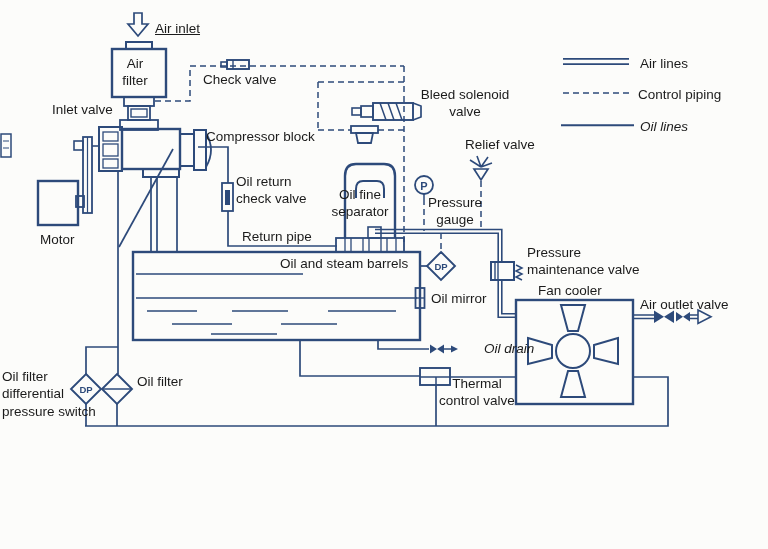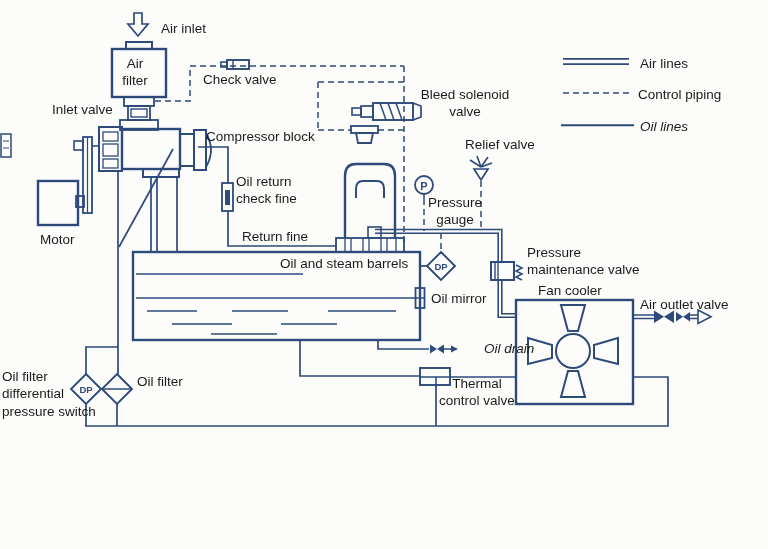--- a/index.html
+++ b/index.html
@@ -207,35 +207,37 @@
       <path class="ln" stroke-width="1.5" d="M102,389 H132"></path>
     </g>
 
     <g>
       <path class="ln" stroke-width="1.8" d="M563,58.8 H629 M563,64.2 H629"></path>
       <path class="dash" stroke-width="1.7" d="M563,93 H631"></path>
       <path class="ln" stroke-width="1.9" d="M561,125.3 H634"></path>
     </g>
   </svg>
 
-  <div class="lbl" style="left:161px;top:20px;">Air inlet</div>
+  <div class="lbl" style="left:155px;top:20px;text-decoration:underline;">Air inlet</div>
   <div class="lbl ctr" style="left:112px;top:55px;width:46px;">Air
 filter</div>
   <div class="lbl" style="left:203px;top:71px;">Check valve</div>
   <div class="lbl" style="left:52px;top:101px;">Inlet valve</div>
   <div class="lbl" style="left:206px;top:128px;">Compressor block</div>
   <div class="lbl ctr" style="left:419px;top:86px;width:92px;">Bleed solenoid
 valve</div>
   <div class="lbl" style="left:445px;top:136px;margin-left:20px;">Relief valve</div>
   <div class="lbl ctr" style="left:419px;top:194px;width:72px;">Pressure
 gauge</div>
+  <div class="lbl ctr" style="left:324px;top:186px;width:72px;">Oil fine
+separator</div>
   <div class="lbl" style="left:40px;top:231px;">Motor</div>
   <div class="lbl" style="left:236px;top:173px;">Oil return
-check fine</div>
-  <div class="lbl" style="left:242px;top:228px;">Return fine</div>
+check valve</div>
+  <div class="lbl" style="left:242px;top:228px;">Return pipe</div>
   <div class="lbl" style="left:280px;top:255px;">Oil and steam barrels</div>
   <div class="lbl" style="left:431px;top:290px;">Oil mirror</div>
   <div class="lbl" style="left:527px;top:244px;">Pressure
 maintenance valve</div>
   <div class="lbl" style="left:522px;top:282px;margin-left:16px;">Fan cooler</div>
   <div class="lbl" style="left:640px;top:296px;">Air outlet valve</div>
   <div class="lbl" style="left:484px;top:340px;font-style:italic;">Oil drain</div>
   <div class="lbl ctr" style="left:435px;top:375px;width:84px;">Thermal
 control valve</div>
   <div class="lbl" style="left:2px;top:368px;">Oil filter

